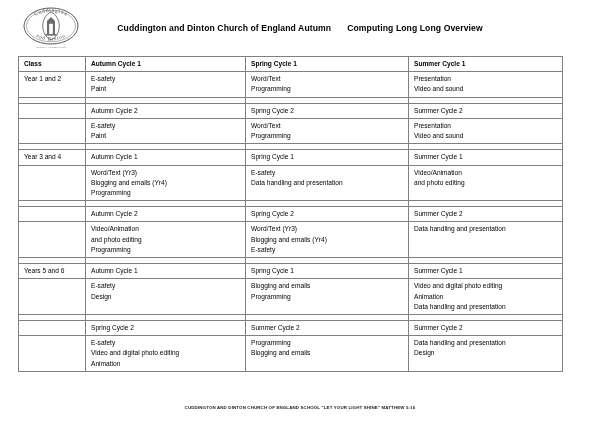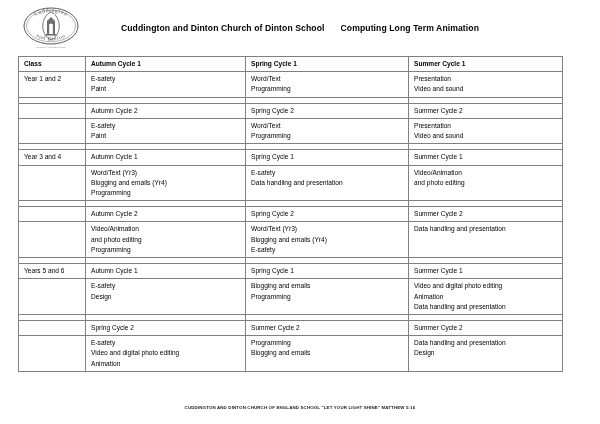--- a/index.html
+++ b/index.html
@@ -162,21 +162,21 @@
       </text>
       <text font-size="5.4" fill="#555555" font-family="Liberation Serif, serif" letter-spacing="0.7">
         <textPath href="#arcBot" startOffset="50%" text-anchor="middle">and Dinton</textPath>
       </text>
 
       <text x="31" y="42" font-size="2.9" fill="#8a8a8a" text-anchor="middle" font-family="Liberation Serif, serif">Church of England School</text>
     </svg>
   </div>
 
   <div class="doc-title">
-    <span>Cuddington and Dinton Church of Dinton School</span><span class="title-gap"></span><span>Computing Long Term Animation</span>
+    <span>Cuddington and Dinton Church of England Autumn</span><span class="title-gap"></span><span>Computing Long Long Overview</span>
   </div>
 </div>
 
 <table class="overview-table">
   <colgroup>
     <col class="c-class">
       <col class="c-autumn">
       <col class="c-spring">
       <col class="c-summer">
   </colgroup>

